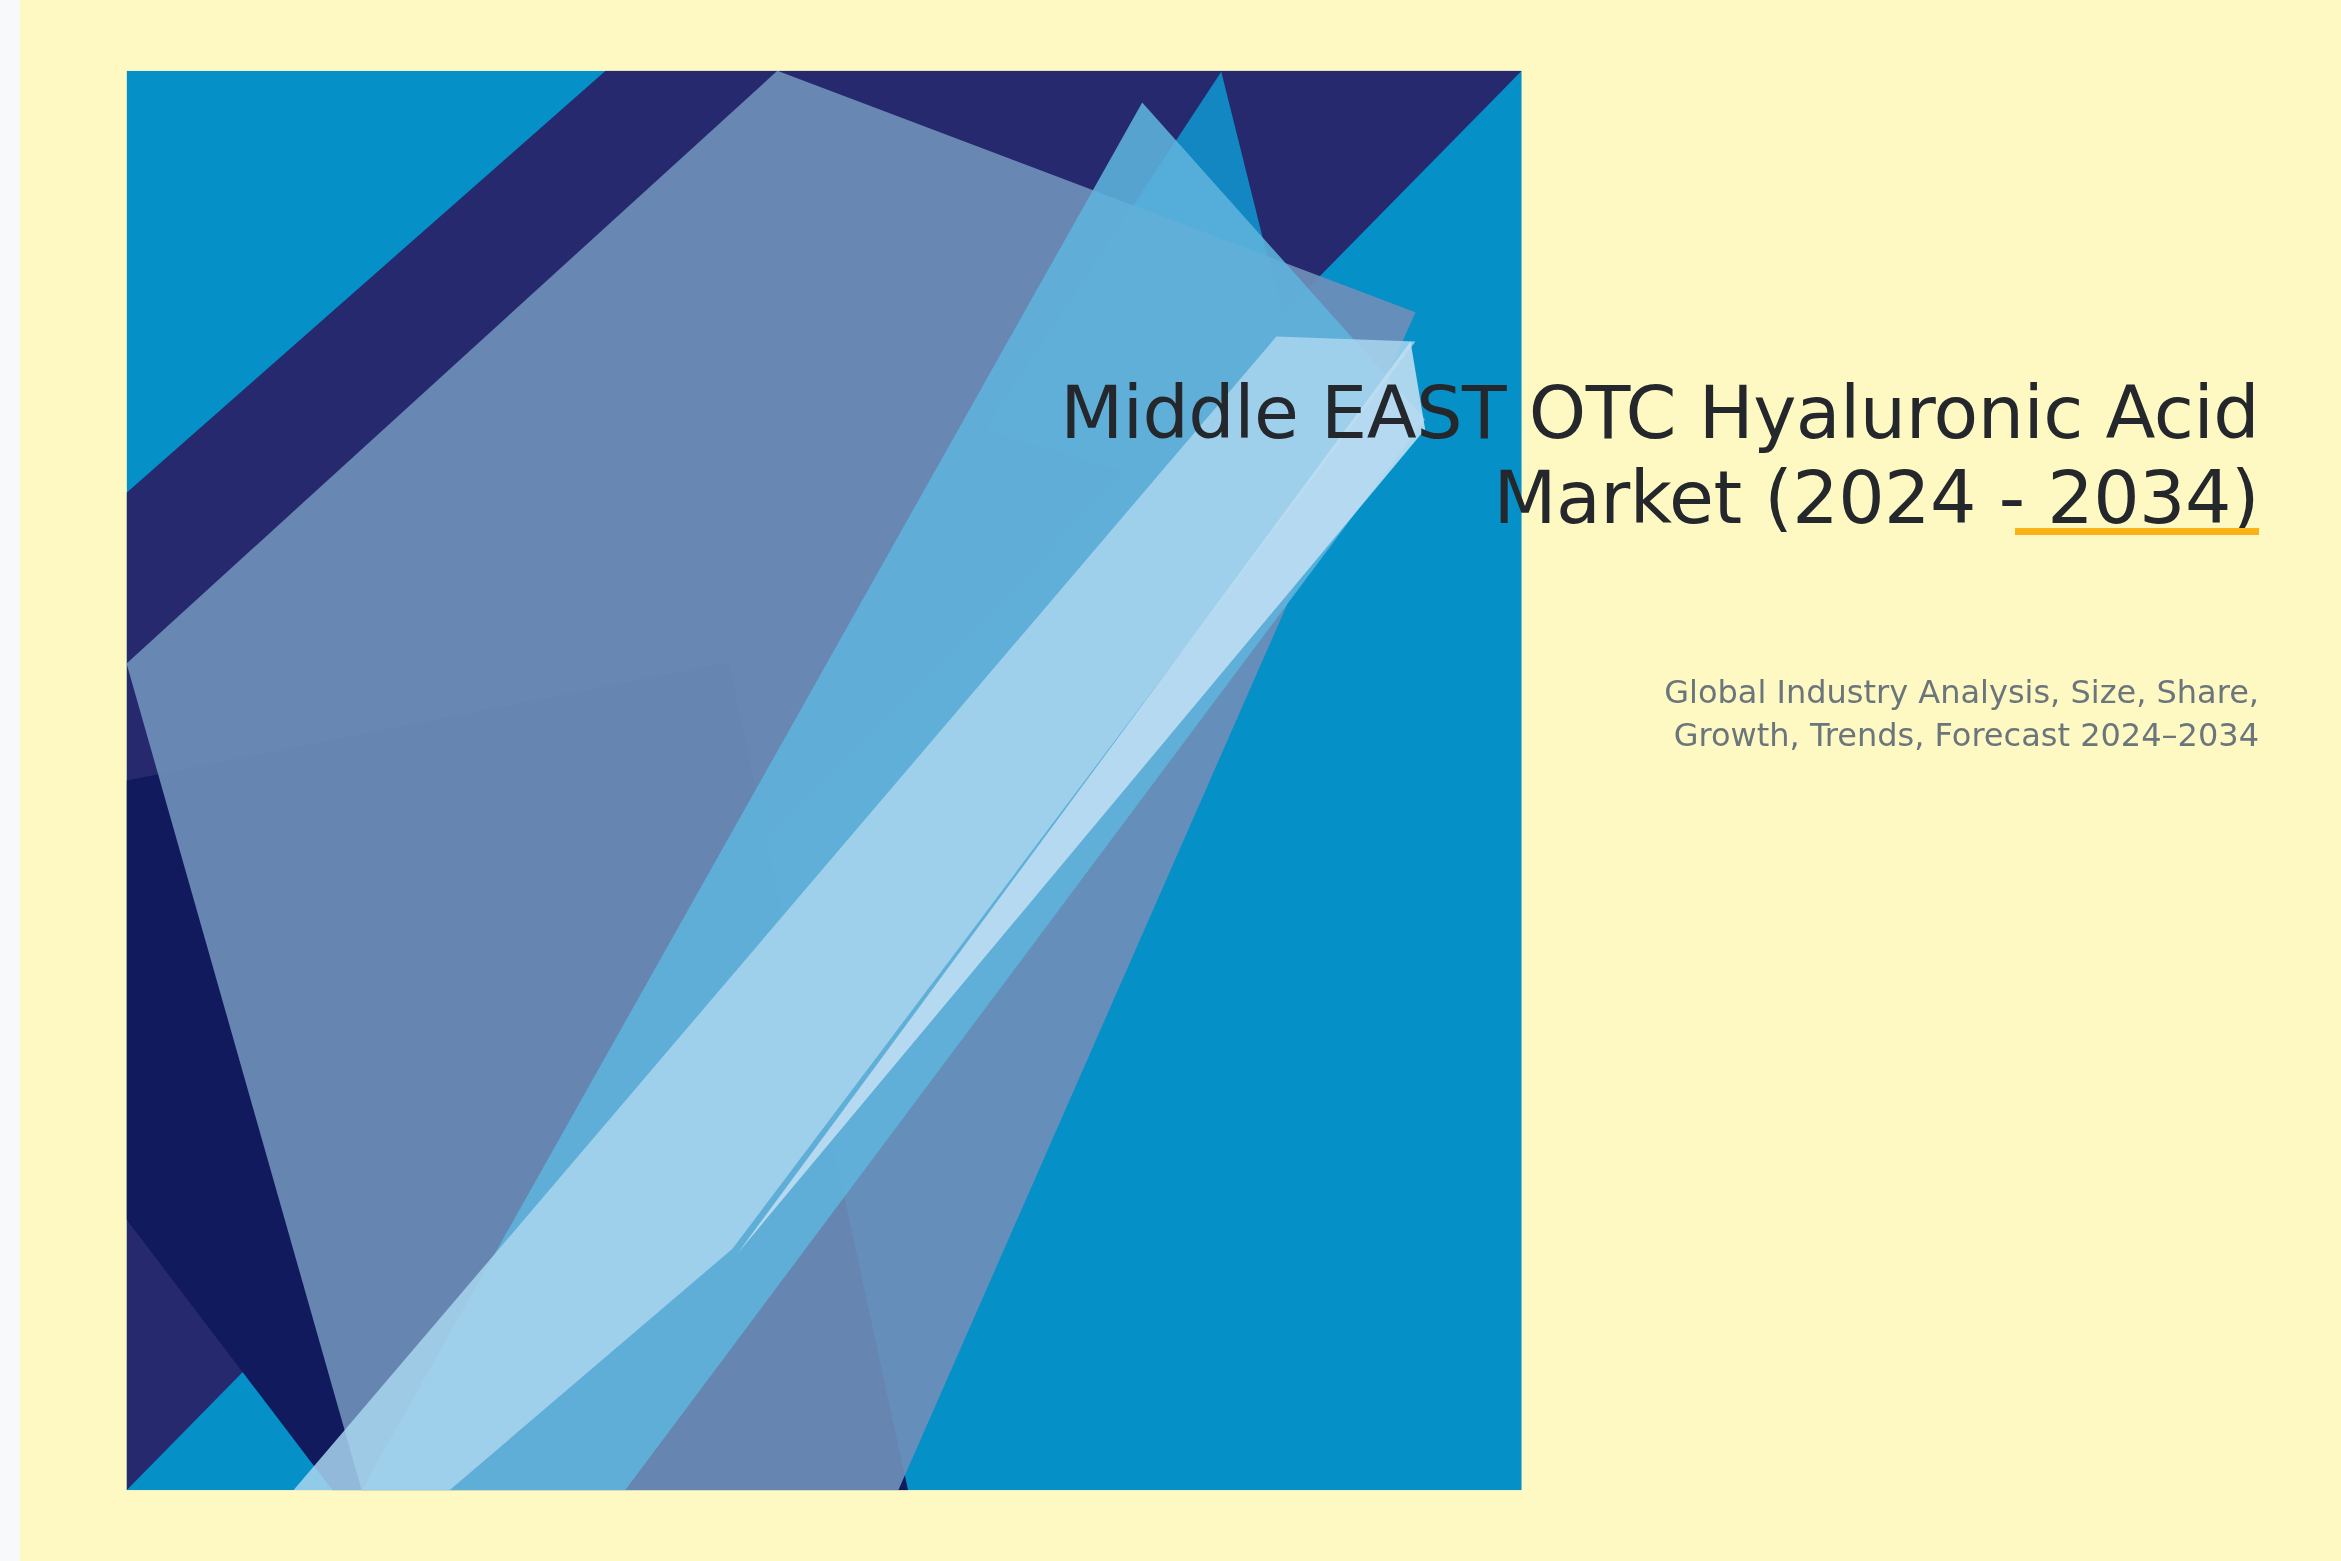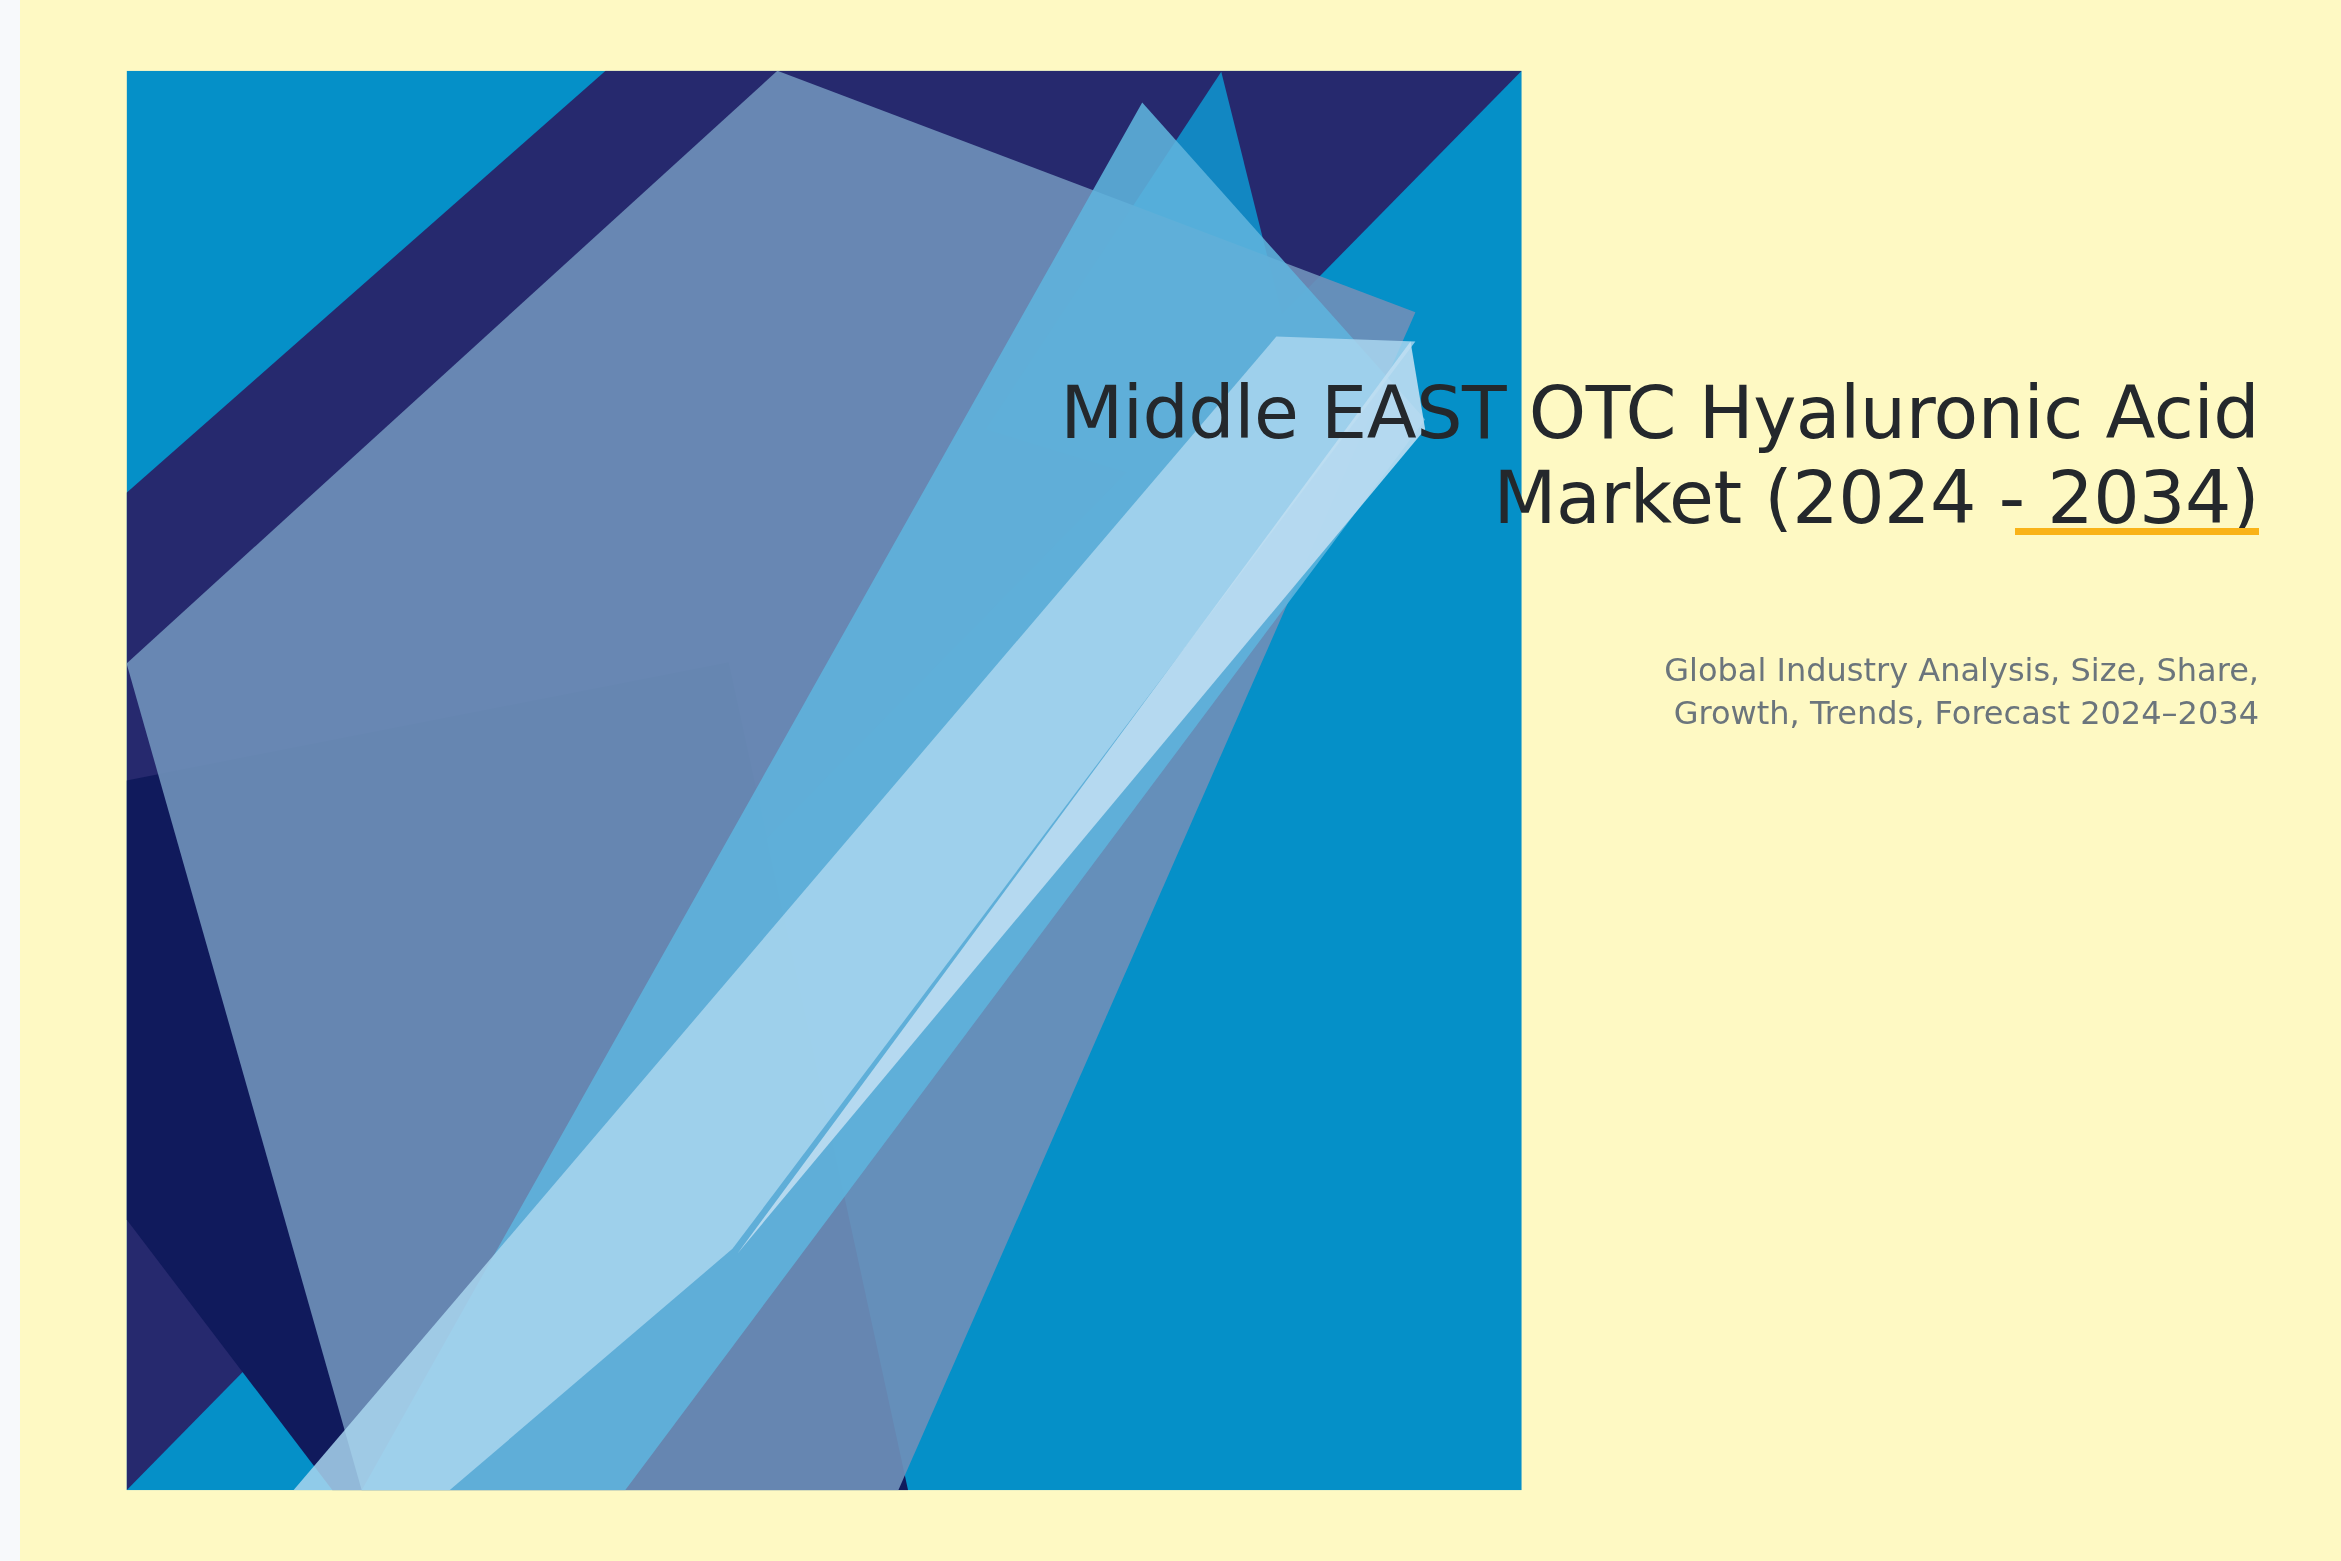--- a/index.html
+++ b/index.html
@@ -62,21 +62,21 @@
     left: 1995px;
     top: 528px;
     width: 244px;
     height: 7.3px;
     background: #f9b318;
   }
 
   #subtitle {
     position: absolute;
     left: 1269px;
-    top: 649px;
+    top: 671px;
     width: 970px;
     margin: 0;
     text-align: right;
     font-family: "DejaVu Sans", sans-serif;
     font-weight: 400;
     font-size: 32px;
     line-height: 1.33;
     color: #6b757c;
     white-space: pre-line;
   }

